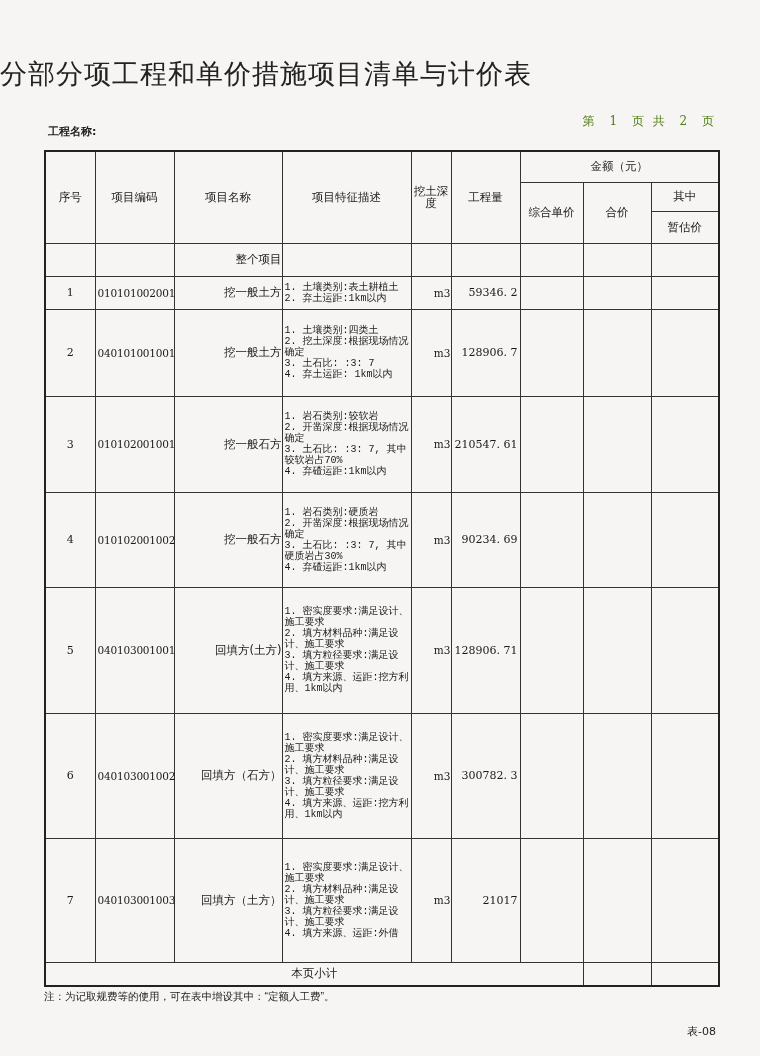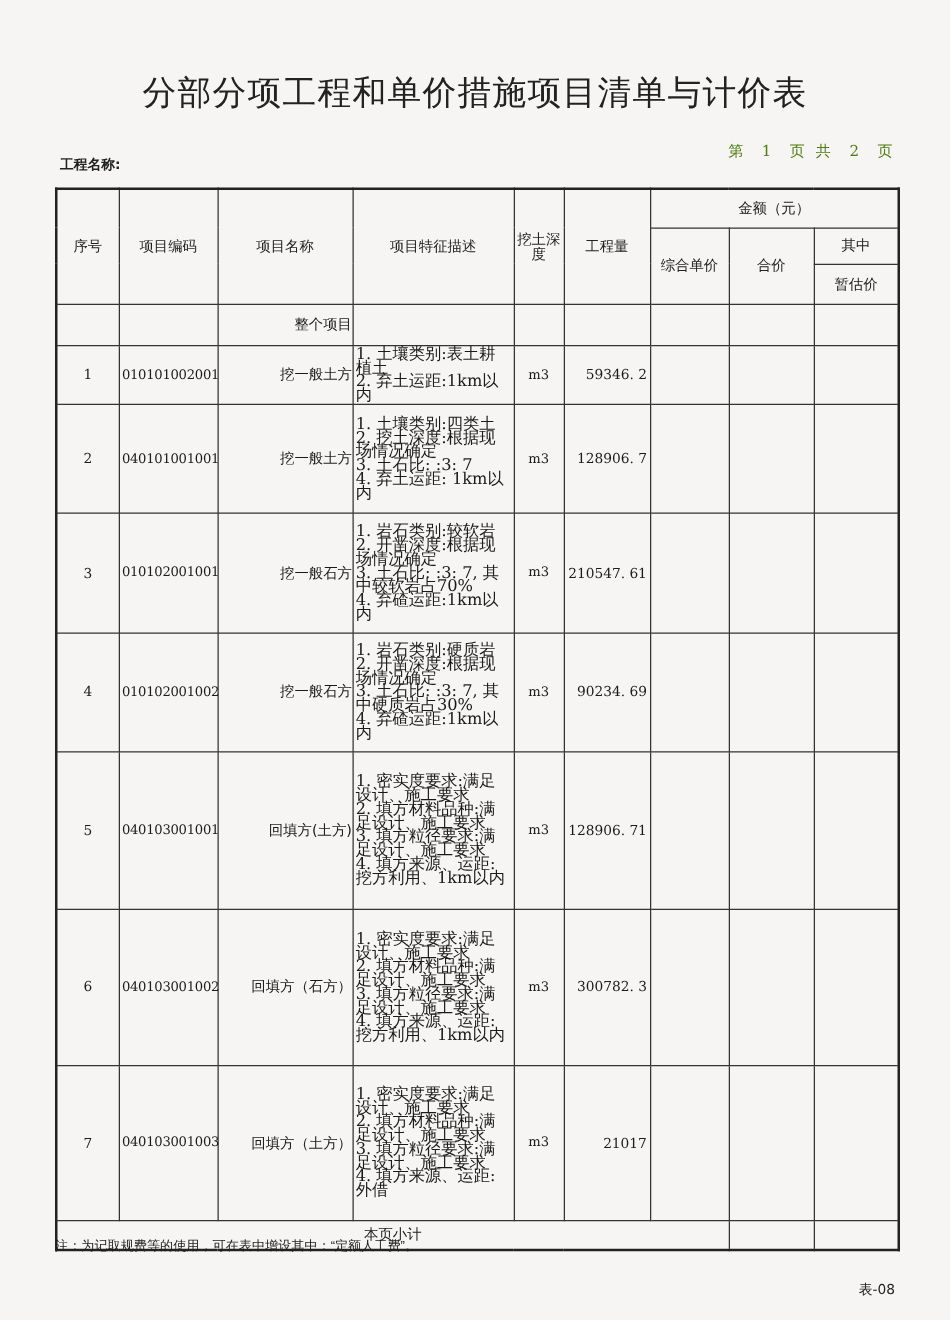--- a/index.html
+++ b/index.html
@@ -13,21 +13,20 @@
       position: relative;
       overflow: hidden;
       font-family: "DejaVu Serif", "Liberation Serif", serif;
       color: #1a1a1a;
     }
     .title {
       position: absolute;
       left: 0;
       width: 760px;
       top: 56px;
-      text-align: center;
       font-family: "DejaVu Sans", "Liberation Sans", sans-serif;
       font-size: 27px;
       letter-spacing: 1px;
       color: #222;
     }
     .project-name {
       position: absolute;
       left: 48px;
       top: 124px;
       font-family: "DejaVu Sans", "Liberation Sans", sans-serif;
@@ -61,22 +60,22 @@
     }
     table.boq th {
       font-family: "DejaVu Sans", "Liberation Sans", sans-serif;
       font-size: 11.5px;
       text-align: center;
       color: #222;
     }
     .c-idx { text-align: center; font-size: 11px; }
     .c-code { text-align: left; font-size: 10.5px; padding-left: 2px !important; letter-spacing: -0.2px; }
     .c-name { text-align: right; font-size: 11.5px; padding-left: 2px !important; font-family: "DejaVu Sans", "Liberation Sans", sans-serif; }
-    .c-desc { text-align: left; font-size: 13px; line-height: 11px; padding: 1px 2px !important; white-space: pre-line; }
-    .c-unit { text-align: center; font-size: 10.5px; }
+    .c-desc { text-align: left; font-size: 10px; line-height: 11px; padding: 1px 2px !important; white-space: pre-line; font-family: Liberation Mono, monospace; }
+    .c-unit { text-align: right; font-size: 10.5px; }
     .c-qty { text-align: right; font-size: 11px; padding-right: 2px !important; }
     .subtotal-label {
       text-align: center;
       font-family: "DejaVu Sans", "Liberation Sans", sans-serif;
       font-size: 11.5px;
     }
     .note {
       position: absolute;
       left: 44px;
       top: 990px;

